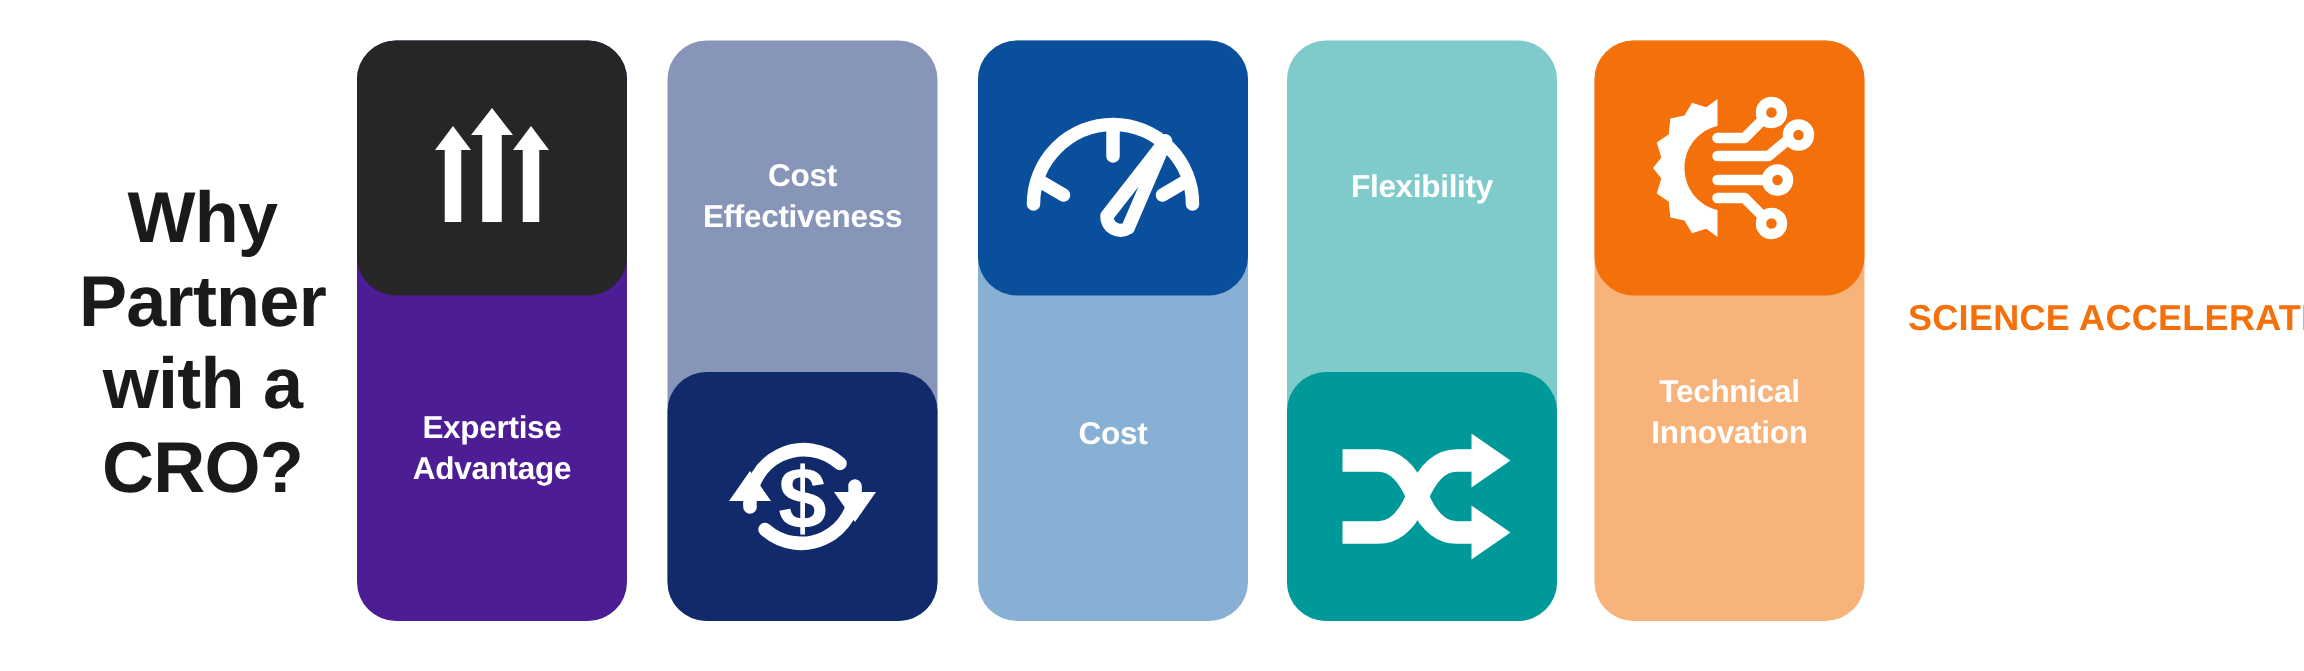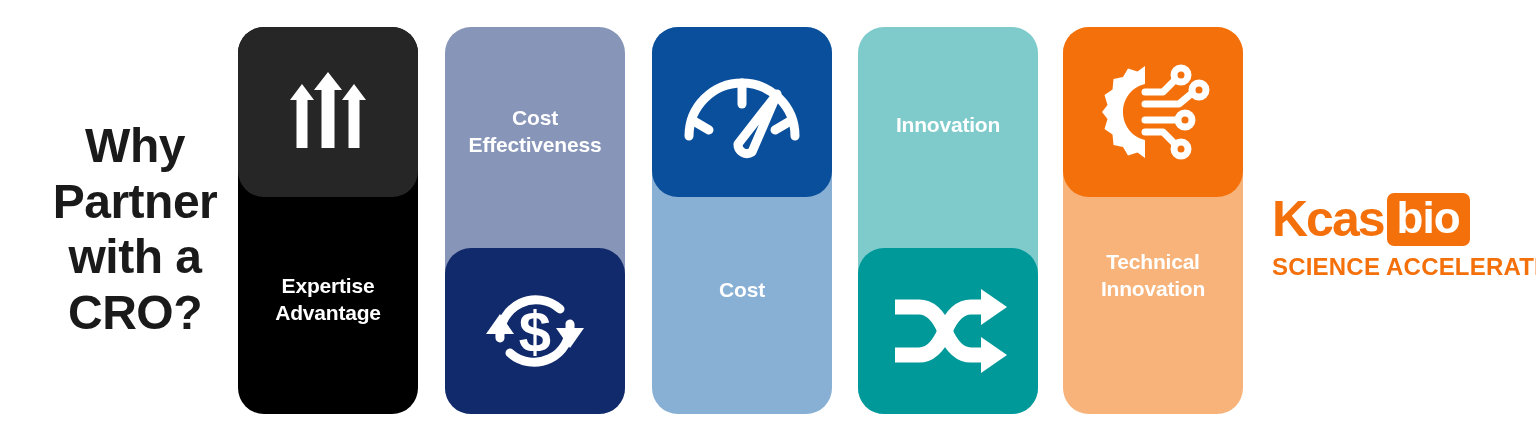--- a/index.html
+++ b/index.html
@@ -132,21 +132,21 @@
 </style>
 </head>
 <body>
 
 <div id="infographic">
 
   <div id="heading" style="color: rgb(26, 26, 26);">Why Partner with a CRO?</div>
 
   <div class="card" id="card-1">
 
-    <div class="panel panel-base" id="c1-base" style="background: #000000;">
+    <div class="panel panel-base" id="c1-base" style="background: #4c1d95;">
       <div class="panel-label" style="margin-top: 158px; color: rgb(255, 255, 255);">Expertise Advantage</div>
     </div>
 
     <div class="panel panel-over at-top" id="c1-over" style="height: 170px; background: rgb(38, 38, 38);">
       <div class="icon-wrap">
         <svg width="120" height="100" viewBox="0 0 120 100" aria-hidden="true">
           <g fill="#ffffff">
 
             <path d="M22 38 L34 22 L46 38 L39.5 38 L39.5 86 L28.5 86 L28.5 38 Z"></path>
 
@@ -208,21 +208,21 @@
 
             <path d="M98 34 L59 84 A9 9 0 0 0 73 92 Z"></path>
           </g>
         </svg>
       </div>
     </div>
   </div>
 
   <div class="card" id="card-4">
     <div class="panel panel-base" id="c4-base" style="background: rgb(127, 203, 203);">
-      <div class="panel-label" style="margin-bottom: 190px; color: rgb(255, 255, 255);">Innovation</div>
+      <div class="panel-label" style="margin-bottom: 190px; color: rgb(255, 255, 255);">Flexibility</div>
     </div>
     <div class="panel panel-over" id="c4-over" style="top: 221px; height: 166px; background: rgb(0, 153, 154);">
       <div class="icon-wrap">
         <svg width="118" height="84" viewBox="0 0 118 84" aria-hidden="true">
           <g fill="none" stroke="#ffffff" stroke-width="15" stroke-linecap="butt">
             <path d="M6 18 L30 18 Q46 18 56 42 Q66 66 82 66 L100 66"></path>
             <path d="M6 66 L30 66 Q46 66 56 42 Q66 18 82 18 L100 18"></path>
           </g>
           <g fill="#ffffff">
             <path d="M92 0 L118 18 L92 36 Z"></path>
@@ -257,22 +257,16 @@
             <circle cx="106" cy="28" r="7"></circle>
             <circle cx="92" cy="58" r="7"></circle>
             <circle cx="88" cy="87" r="7"></circle>
           </g>
         </svg>
       </div>
     </div>
   </div>
 
   <div id="logo">
-    <div id="logo-mark">
-      <span id="logo-kcas" style="color: rgb(244, 112, 10);">Kcas</span>
-      <span id="logo-bio-badge" style="background: rgb(244, 112, 10);">
-        <span id="logo-bio" style="color: rgb(255, 255, 255);">bio</span>
-      </span>
-    </div>
     <div id="logo-tagline" style="color: rgb(244, 112, 10);">SCIENCE ACCELERATED</div>
   </div>
 
 </div>
 
 </body></html>

